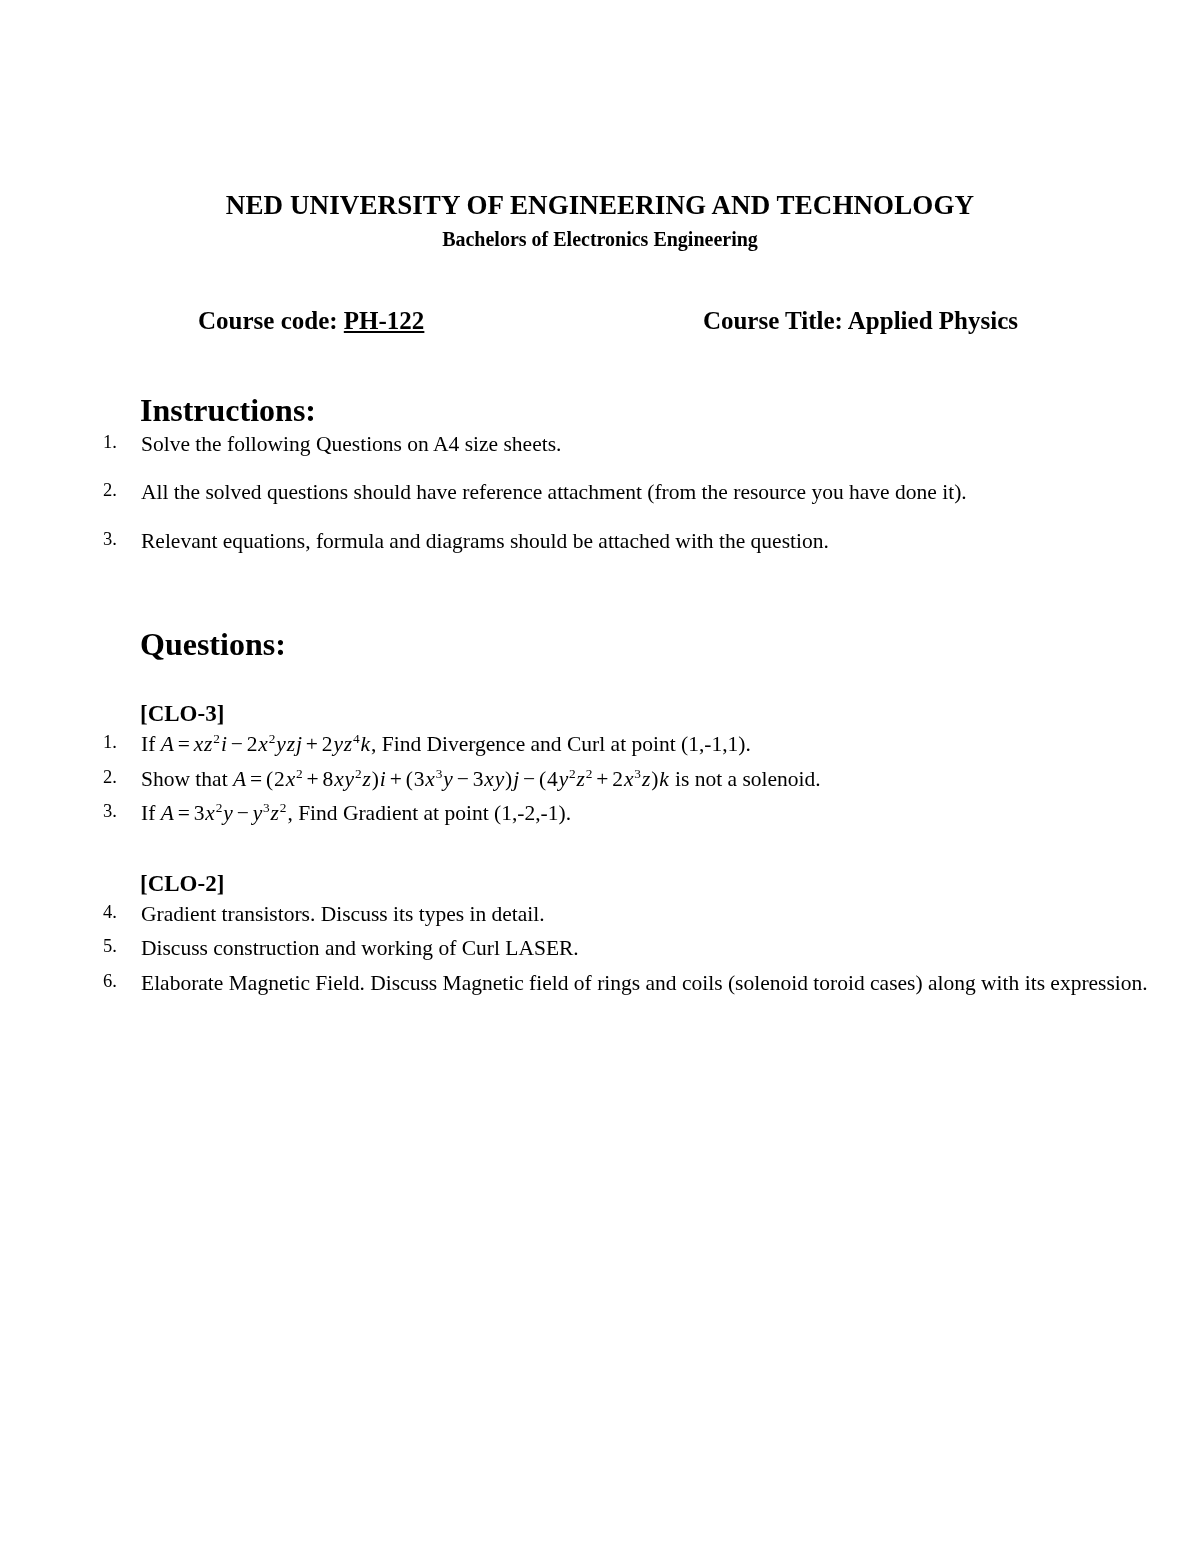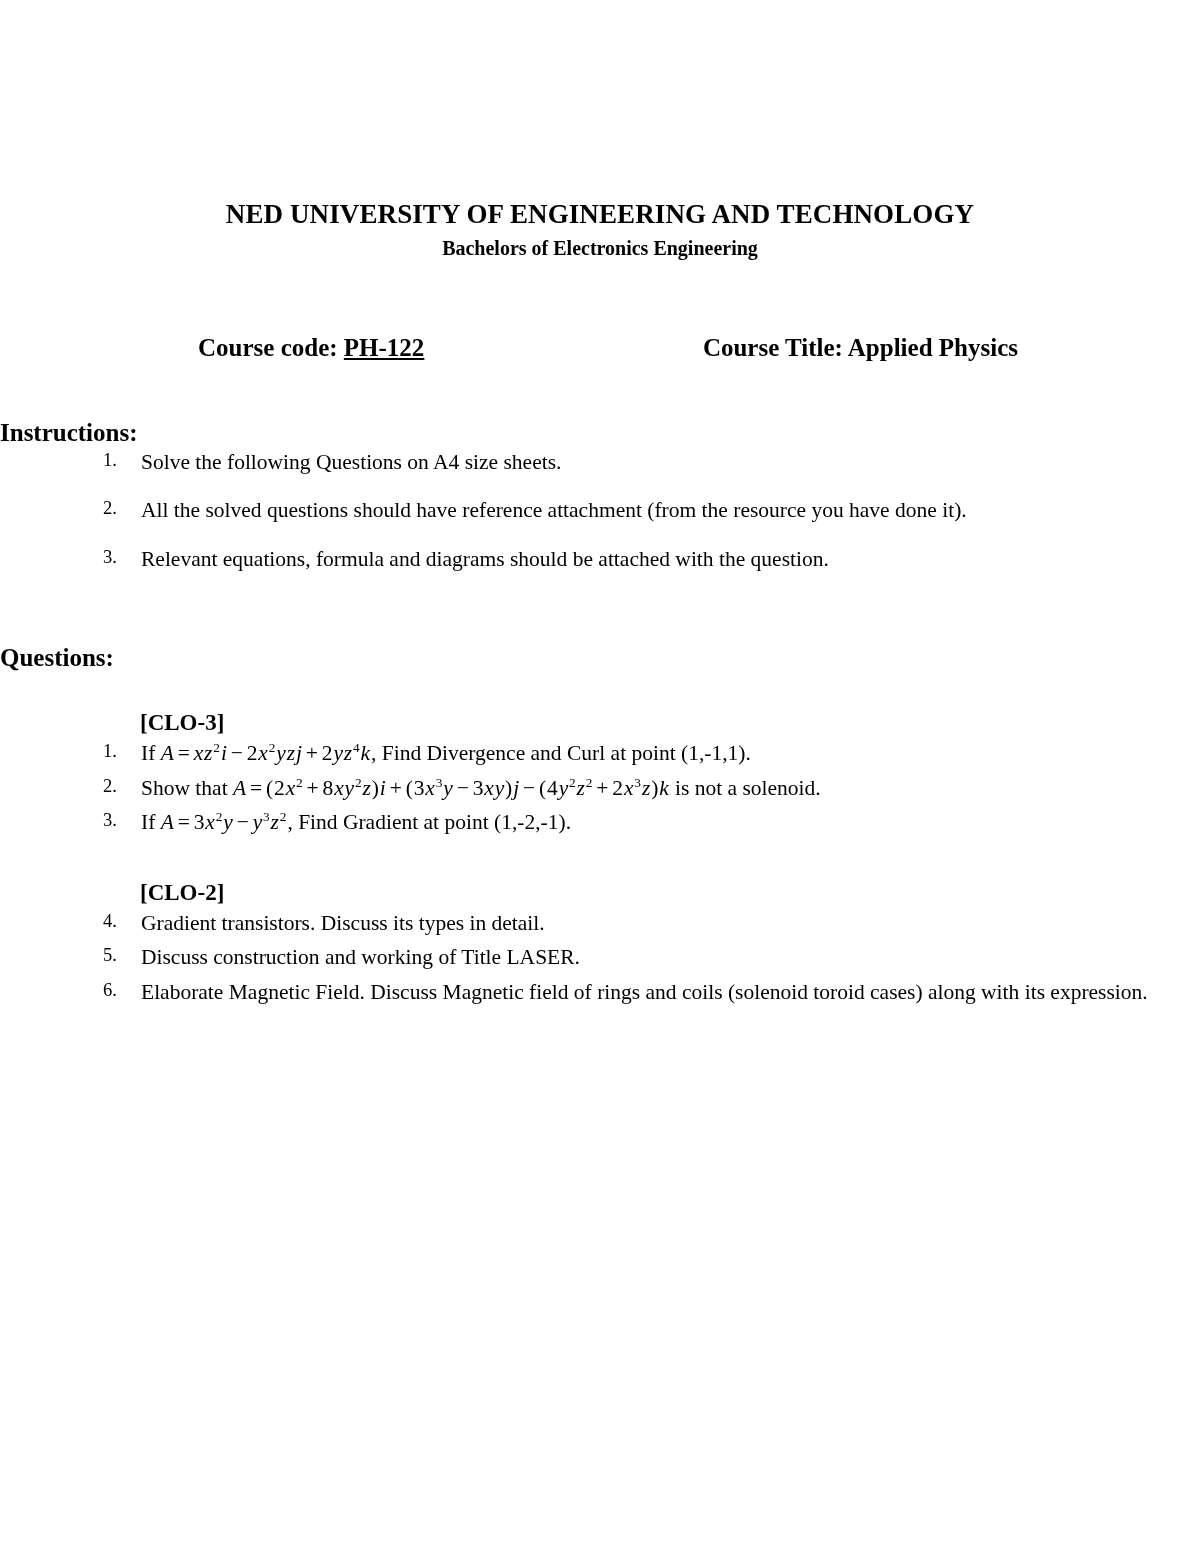--- a/index.html
+++ b/index.html
@@ -16,21 +16,21 @@
     position: relative;
     width: 1200px;
     height: 1553px;
     background: #ffffff;
     overflow: hidden;
     box-sizing: border-box;
   }
   .content {
     position: absolute;
     left: 0;
-    top: 16px;
+    top: 7px;
     width: 1200px;
   }
 
   
   .doc-header {
     text-align: center;
     padding-top: 183px;
   }
   .university-name {
     font-size: 27px;
@@ -40,42 +40,43 @@
   }
   .program-name {
     font-size: 20px;
     font-weight: bold;
     line-height: 1.2;
     margin-top: 5px;
   }
 
   
   .course-line {
-    margin-top: 74px;
+    margin-top: 56px;
     padding-left: 198px;
     padding-right: 182px;
     display: flex;
     justify-content: space-between;
     align-items: baseline;
     font-size: 25px;
     font-weight: bold;
   }
   .course-code,
   .course-title {
     white-space: nowrap;
   }
   .course-code-value {
     text-decoration: underline;
     text-underline-offset: 2px;
   }
 
   
   .section-heading {
-    font-size: 25px;
-    font-weight: bold;
+    font-size: 32px;
+    font-weight: bold;
+    padding-left: 140px;
   }
   .instructions-heading {
     margin-top: 57px;
   }
   .questions-heading {
     margin-top: 70px;
   }
   .clo-heading {
     font-size: 23px;
     font-weight: bold;
@@ -199,21 +200,21 @@
 
     <div class="clo-heading clo2">[CLO-2]</div>
 
     <ol class="doc-list question-list">
       <li>
         <span class="marker">4.</span>
         <span class="item-text">Gradient transistors. Discuss its types in detail.</span>
       </li>
       <li>
         <span class="marker">5.</span>
-        <span class="item-text">Discuss construction and working of Title LASER.</span>
+        <span class="item-text">Discuss construction and working of Curl LASER.</span>
       </li>
       <li>
         <span class="marker">6.</span>
         <span class="item-text">Elaborate Magnetic Field. Discuss Magnetic field of rings and coils (solenoid toroid cases) along with its expression.</span>
       </li>
     </ol>
 
   </div>
 </div>
 

